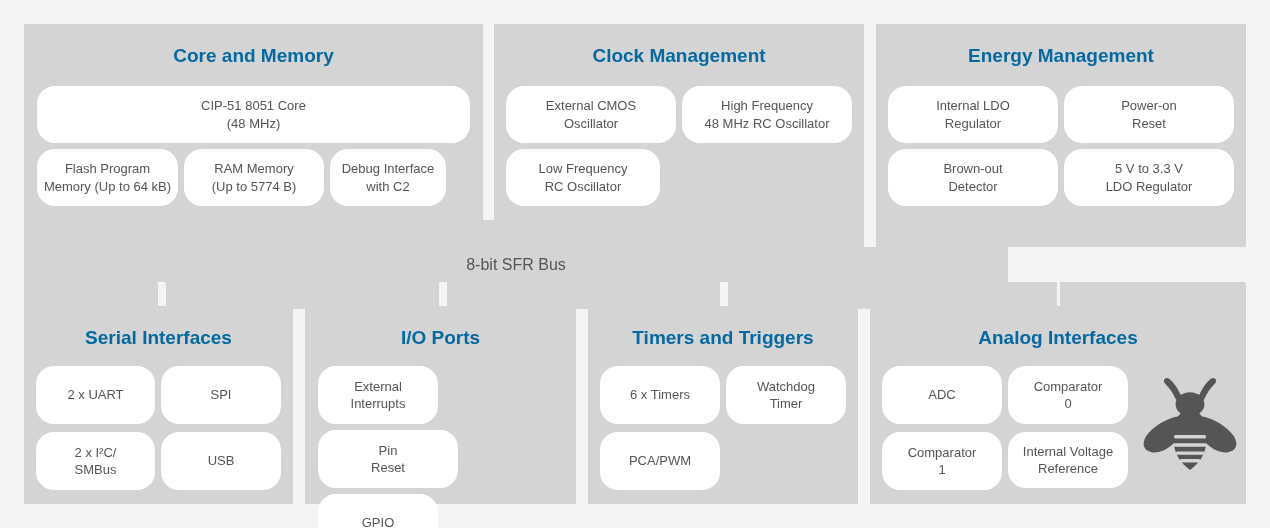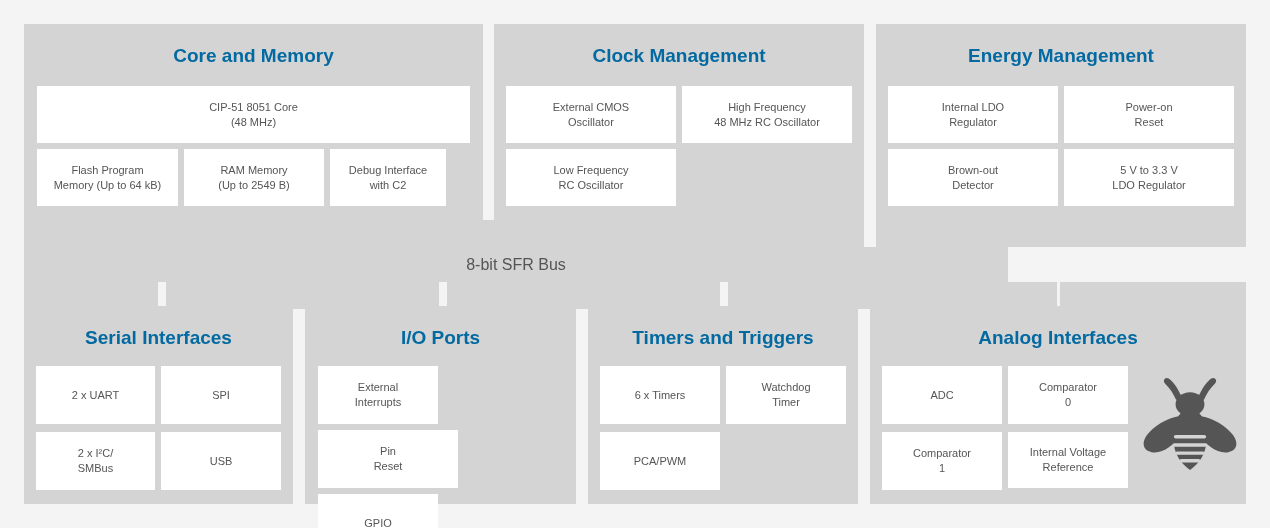--- a/index.html
+++ b/index.html
@@ -45,24 +45,25 @@
     display: flex;
     flex-wrap: wrap;
   }
   .cell {
     background: #ffffff;
     box-sizing: border-box;
     display: flex;
     align-items: center;
     justify-content: center;
     text-align: center;
-    font-size: 11px;
+    font-size: 13px;
     line-height: 1.32;
     color: #555555;
     white-space: pre-line;
+    border-radius: 18px;
   }
   .cell.blank {
     background: transparent;
   }
 
   
   .sfr-bus {
     position: absolute;
     background: #d4d4d4;
     display: flex;
@@ -89,34 +90,34 @@
 <div id="diagram">
 
   <div class="group" style="left:24px; top:24px; width:459px; height:196px;">
     <div class="group-title" style="top:22px;">Core and Memory</div>
     <div class="cells" style="left:13px; top:62px; width:433px; height:120px; gap:6px;">
       <div class="cell" style="width:433px; height:57px;">CIP-51 8051 Core
 (48 MHz)</div>
       <div class="cell" style="width:141px; height:57px;">Flash Program
 Memory (Up to 64 kB)</div>
       <div class="cell" style="width:140px; height:57px;">RAM Memory
-(Up to 2549 B)</div>
+(Up to 5774 B)</div>
       <div class="cell" style="width:116px; height:57px;">Debug Interface
 with C2</div>
     </div>
   </div>
 
   <div class="group" style="left:494px; top:24px; width:370px; height:196px;">
     <div class="group-title" style="top:22px;">Clock Management</div>
     <div class="cells" style="left:12px; top:62px; width:346px; height:120px; gap:6px;">
       <div class="cell" style="width:170px; height:57px;">External CMOS
 Oscillator</div>
       <div class="cell" style="width:170px; height:57px;">High Frequency
 48 MHz RC Oscillator</div>
-      <div class="cell" style="width:170px; height:57px;">Low Frequency
+      <div class="cell" style="width:154px; height:57px;">Low Frequency
 RC Oscillator</div>
       <div class="cell blank" style="width:170px; height:57px;"></div>
     </div>
   </div>
 
   <div class="group" style="left:876px; top:24px; width:370px; height:196px;">
     <div class="group-title" style="top:22px;">Energy Management</div>
     <div class="cells" style="left:12px; top:62px; width:346px; height:120px; gap:6px;">
       <div class="cell" style="width:170px; height:57px;">Internal LDO
 Regulator</div>

